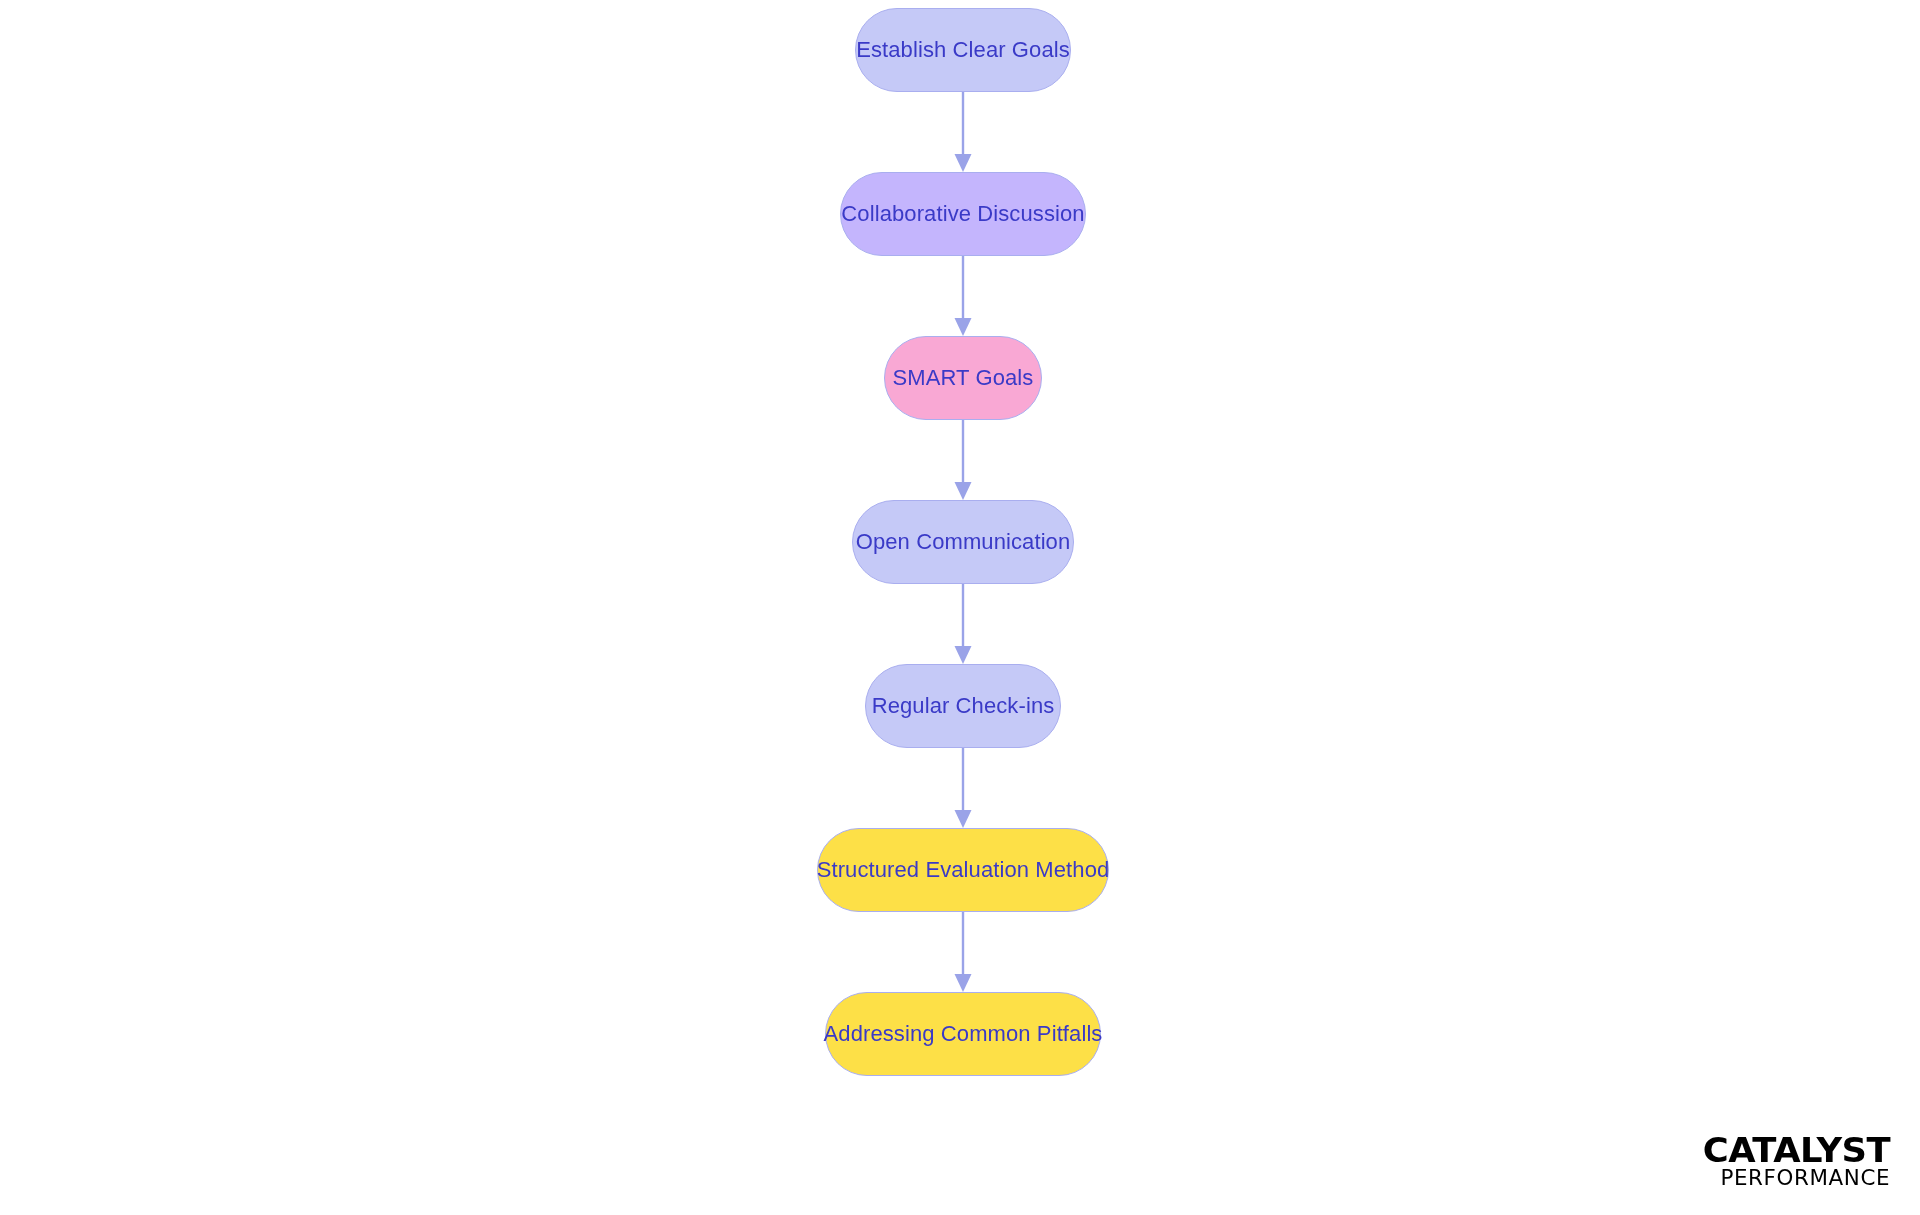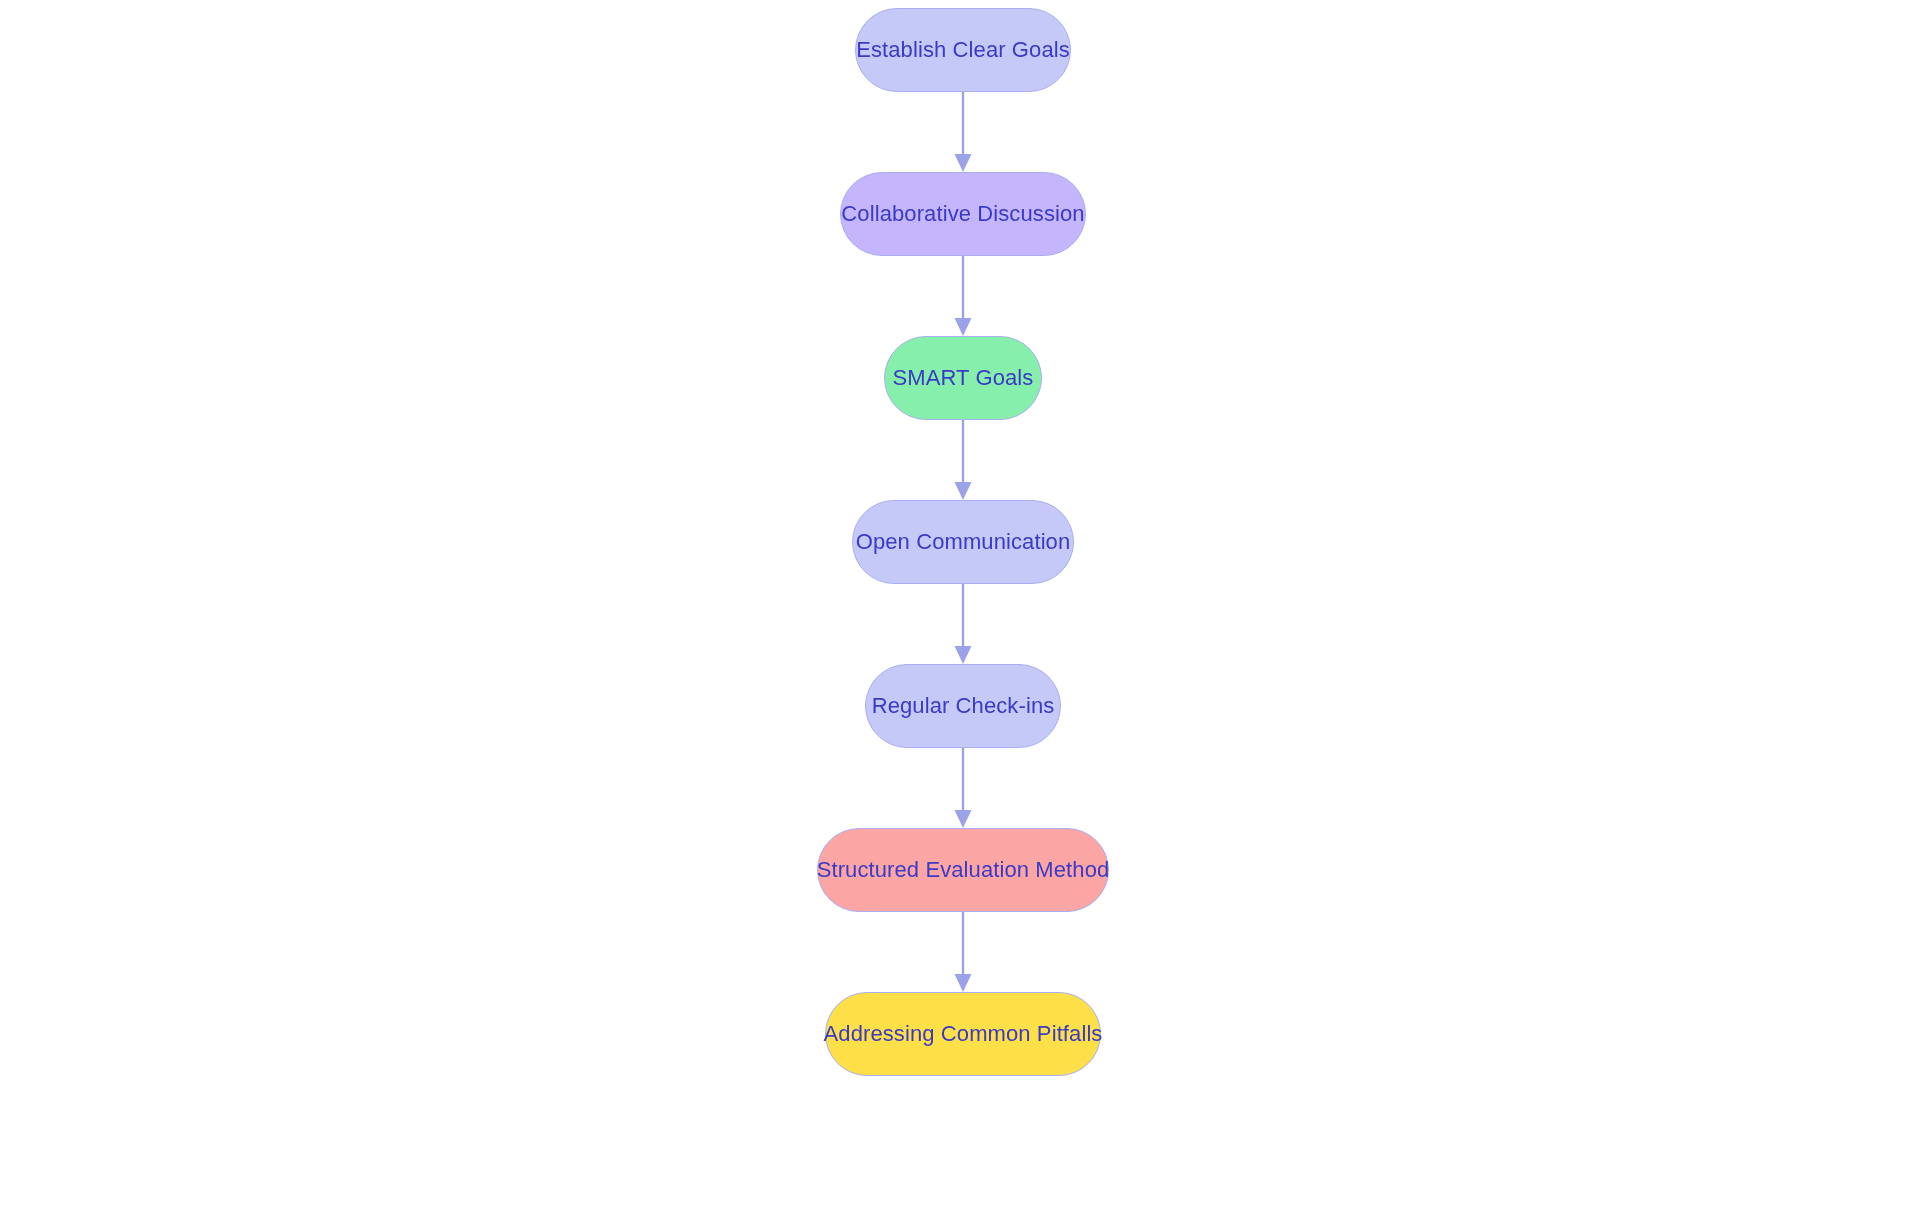--- a/index.html
+++ b/index.html
@@ -131,31 +131,35 @@
       </g>
     </svg>
 
   <div id="node-layer">
       <div class="flow-node" style="left: 963px; top: 8px; width: 216px; height: 84px; background: rgb(197, 201, 247); border-color: rgb(169, 174, 239); color: rgb(58, 58, 199);">
         <span class="flow-node-label">Establish Clear Goals</span>
       </div>
       <div class="flow-node" style="left: 963px; top: 172px; width: 246px; height: 84px; background: #c4b5fd; border-color: rgb(169, 174, 239); color: rgb(58, 58, 199);">
         <span class="flow-node-label">Collaborative Discussion</span>
       </div>
-      <div class="flow-node" style="left: 963px; top: 336px; width: 158px; height: 84px; background: #86efac; border-color: rgb(169, 174, 239); color: rgb(58, 58, 199);">
+      <div class="flow-node" style="left: 963px; top: 336px; width: 158px; height: 84px; background: #f9a8d4; border-color: rgb(169, 174, 239); color: rgb(58, 58, 199);">
         <span class="flow-node-label">SMART Goals</span>
       </div>
       <div class="flow-node" style="left: 963px; top: 500px; width: 222px; height: 84px; background: rgb(197, 201, 247); border-color: rgb(169, 174, 239); color: rgb(58, 58, 199);">
         <span class="flow-node-label">Open Communication</span>
       </div>
       <div class="flow-node" style="left: 963px; top: 664px; width: 196px; height: 84px; background: rgb(197, 201, 247); border-color: rgb(169, 174, 239); color: rgb(58, 58, 199);">
         <span class="flow-node-label">Regular Check-ins</span>
       </div>
-      <div class="flow-node" style="left: 963px; top: 828px; width: 292px; height: 84px; background: #fca5a5; border-color: rgb(169, 174, 239); color: rgb(58, 58, 199);">
+      <div class="flow-node" style="left: 963px; top: 828px; width: 292px; height: 84px; background: #fde047; border-color: rgb(169, 174, 239); color: rgb(58, 58, 199);">
         <span class="flow-node-label">Structured Evaluation Method</span>
       </div>
       <div class="flow-node" style="left: 963px; top: 992px; width: 276px; height: 84px; background: #fde047; border-color: rgb(169, 174, 239); color: rgb(58, 58, 199);">
         <span class="flow-node-label">Addressing Common Pitfalls</span>
       </div>
     </div>
 
+  <div id="brand-logo">
+    <span class="brand-primary">CATALYST</span>
+    <span class="brand-secondary">PERFORMANCE</span>
+  </div>
 
 </div>
 
 </body></html>

